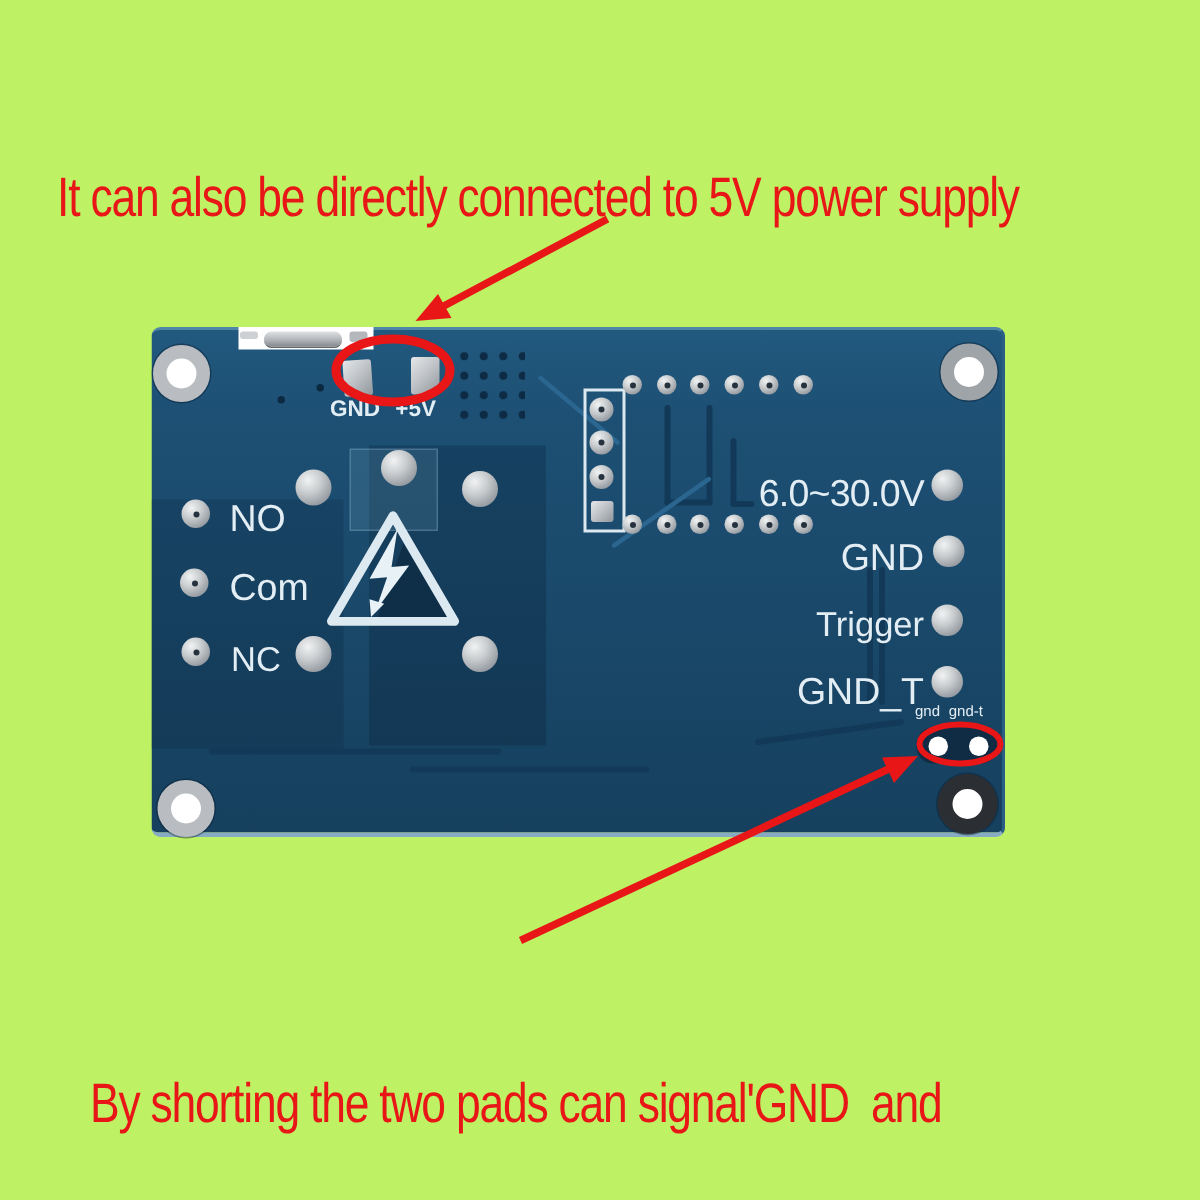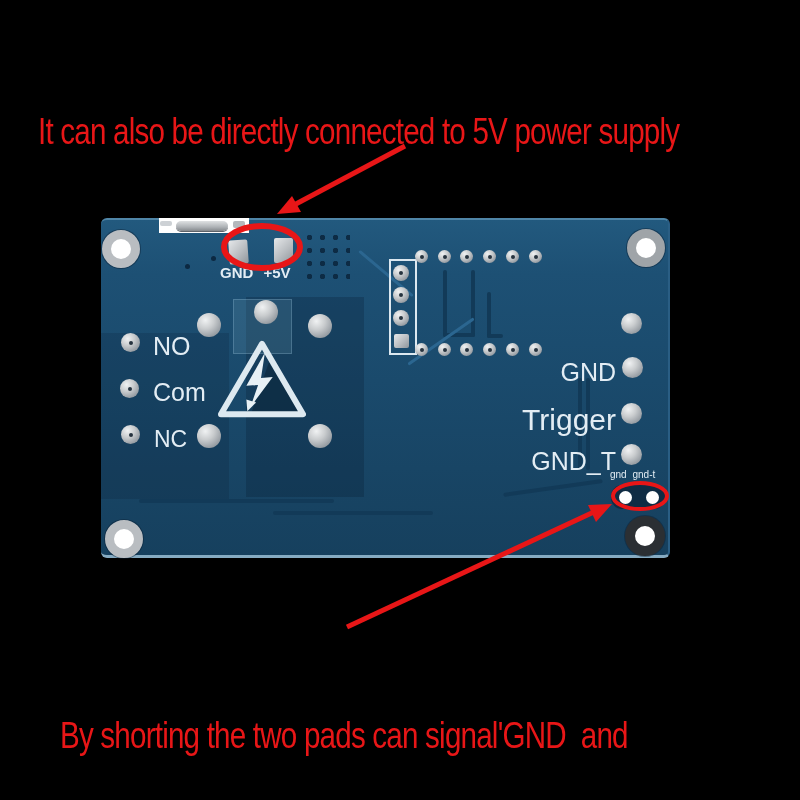--- a/index.html
+++ b/index.html
@@ -1,16 +1,16 @@
 <!DOCTYPE html>
 <html><head>
 <meta charset="utf-8">
 <style>
   html,body{margin:0;padding:0;background:#ffffff;}
-  .stage{position:relative;width:800px;height:800px;background:#000000;overflow:hidden;
+  .stage{position:relative;width:800px;height:800px;background:#bef264;overflow:hidden;
          font-family:"Liberation Sans",sans-serif;}
   .note{position:absolute;color:#e81617;font-size:37px;letter-spacing:-1px;
         transform:scaleX(0.8);transform-origin:0 0;white-space:pre;line-height:47px;}
 
   
   .pcb{position:absolute;left:101px;top:218px;width:569px;height:340px;border-radius:6px;
        background:linear-gradient(180deg,#22597e 0%,#1d5074 16%,#1a4a6c 48%,#16405e 100%);
        border-top:2px solid #4f85a7;border-bottom:3px solid #86abc2;border-right:2px solid #2a5e84;
        box-sizing:border-box;}
   .patch{position:absolute;}
@@ -119,22 +119,23 @@
     <div class="silk" style="left:52px;top:158px;font-size:25px;">Com</div>
     <div class="silk" style="left:53px;top:206px;font-size:23px;">NC</div>
 
     <svg style="position:absolute;left:117px;top:118px;" width="88" height="84" viewBox="0 0 90 84">
       <polygon points="52,24 84,76 34,76" fill="#0c2940" opacity="0.72"></polygon>
       <path d="M45,5 L87,77 L3,77 Z" fill="none" stroke="#dde9f0" stroke-width="6" stroke-linejoin="round"></path>
       <polygon points="48,14 29,48 41,47 33,70 56,39 44,40" fill="#e8f1f6"></polygon>
       <polygon points="29,62 39,65 30,74" fill="#e8f1f6"></polygon>
     </svg>
 
+    <div class="silk" style="right:52px;top:95px;font-size:25px;letter-spacing:-0.5px;">6.0~30.0V</div>
     <div class="silk" style="right:52px;top:138px;font-size:25px;">GND</div>
-    <div class="silk" style="right:52px;top:183px;font-size:30px;">Trigger</div>
+    <div class="silk" style="right:52px;top:183px;font-size:23px;">Trigger</div>
     <div class="silk" style="right:52px;top:227px;font-size:25px;text-align:right;">GND_T</div>
     <div class="pad pad-r" style="left:520px;top:93px;"></div>
     <div class="pad pad-r" style="left:521px;top:137px;"></div>
     <div class="pad pad-r" style="left:520px;top:183px;"></div>
     <div class="pad pad-r" style="left:520px;top:224px;"></div>
 
     <div class="silk" style="left:509px;top:249px;font-size:10px;word-spacing:3px;"><span>gnd</span> <span>gnd-t</span></div>
     <div class="jumper-back"></div>
     <div class="jpad" style="left:518px;"></div>
     <div class="jpad" style="left:545px;"></div>

